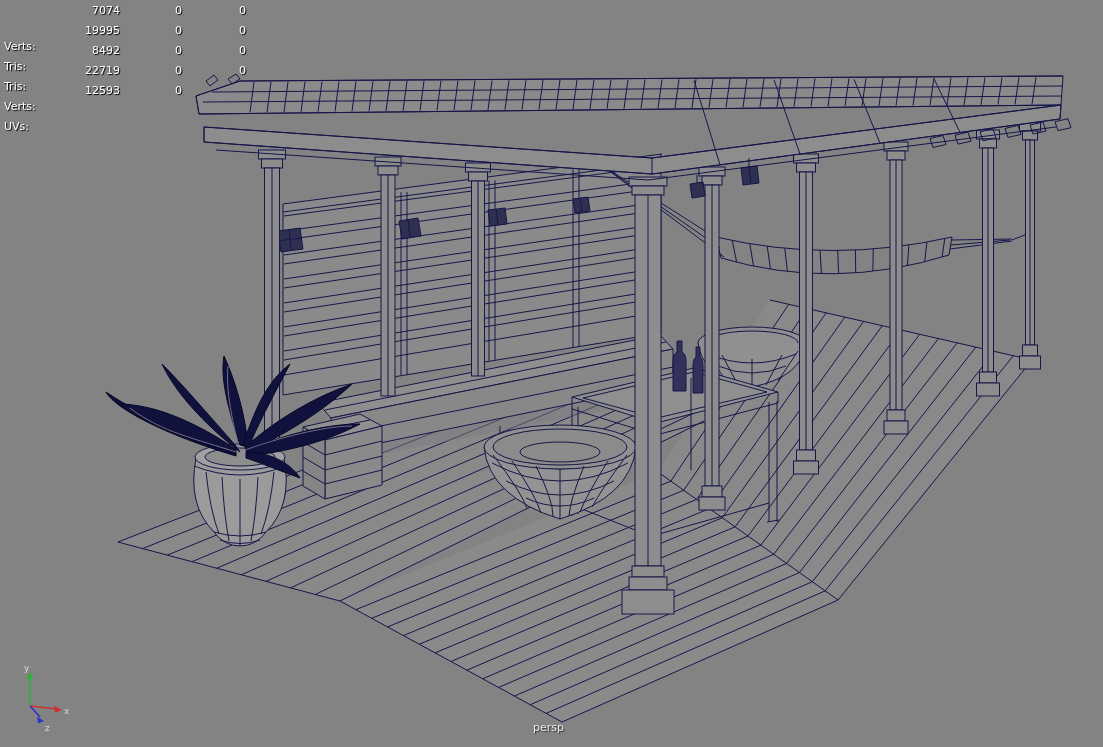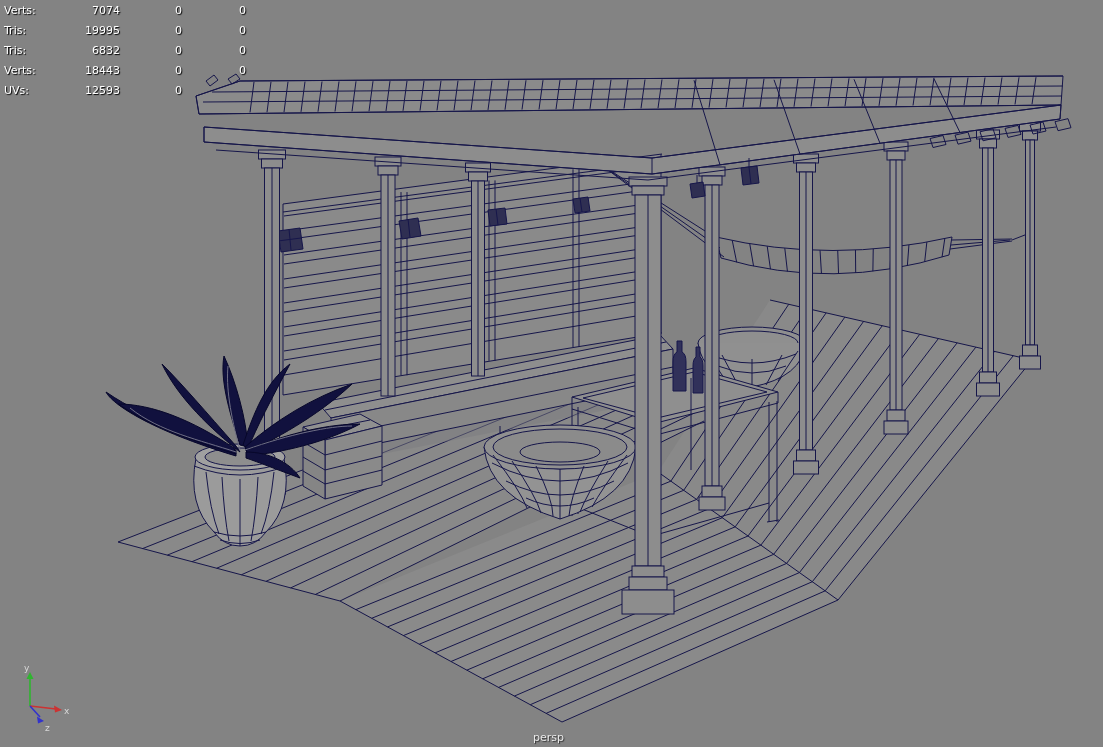--- a/index.html
+++ b/index.html
@@ -2,50 +2,50 @@
 <html><head>
 <meta charset="utf-8">
 <style>
   html,body{margin:0;padding:0;}
   body{width:1103px;height:747px;background:#838383;position:relative;overflow:hidden;
        font-family:"DejaVu Sans",sans-serif;}
   #scene{position:absolute;left:0;top:0;stroke:#16164a;fill:none;stroke-width:1px;}
   .hud{position:absolute;top:1px;left:4px;font-size:11px;color:#ffffff;
        text-shadow:1px 1px 1px #000;line-height:20px;}
   .hud-row{display:grid;grid-template-columns:58px 58px 62px 64px;height:20px;}
-  .hud-label{text-align:left;}
+  .hud-label{text-align:left;margin-top:36px;}
   .hud-num{text-align:right;}
-  .camera-label{position:absolute;bottom:3px;left:50%;transform:translateX(-60%);
+  .camera-label{position:absolute;bottom:13px;left:50%;transform:translateX(-60%);
        font-size:11px;color:#e8e8e8;text-shadow:1px 1px 1px #333;}
 </style>
 </head>
 <body>
 
 <div class="hud">
   <div class="hud-row">
     <span class="hud-label">Verts:</span>
     <span class="hud-num">7074</span>
     <span class="hud-num">0</span>
     <span class="hud-num">0</span>
   </div>
   <div class="hud-row">
     <span class="hud-label">Tris:</span>
     <span class="hud-num">19995</span>
     <span class="hud-num">0</span>
     <span class="hud-num">0</span>
   </div>
   <div class="hud-row">
     <span class="hud-label">Tris:</span>
-    <span class="hud-num">6832</span>
+    <span class="hud-num">8492</span>
     <span class="hud-num">0</span>
     <span class="hud-num">0</span>
   </div>
   <div class="hud-row">
     <span class="hud-label">Verts:</span>
-    <span class="hud-num">18443</span>
+    <span class="hud-num">22719</span>
     <span class="hud-num">0</span>
     <span class="hud-num">0</span>
   </div>
   <div class="hud-row">
     <span class="hud-label">UVs:</span>
     <span class="hud-num">12593</span>
     <span class="hud-num">0</span>
     <span class="hud-num">0</span>
   </div>
 </div>

